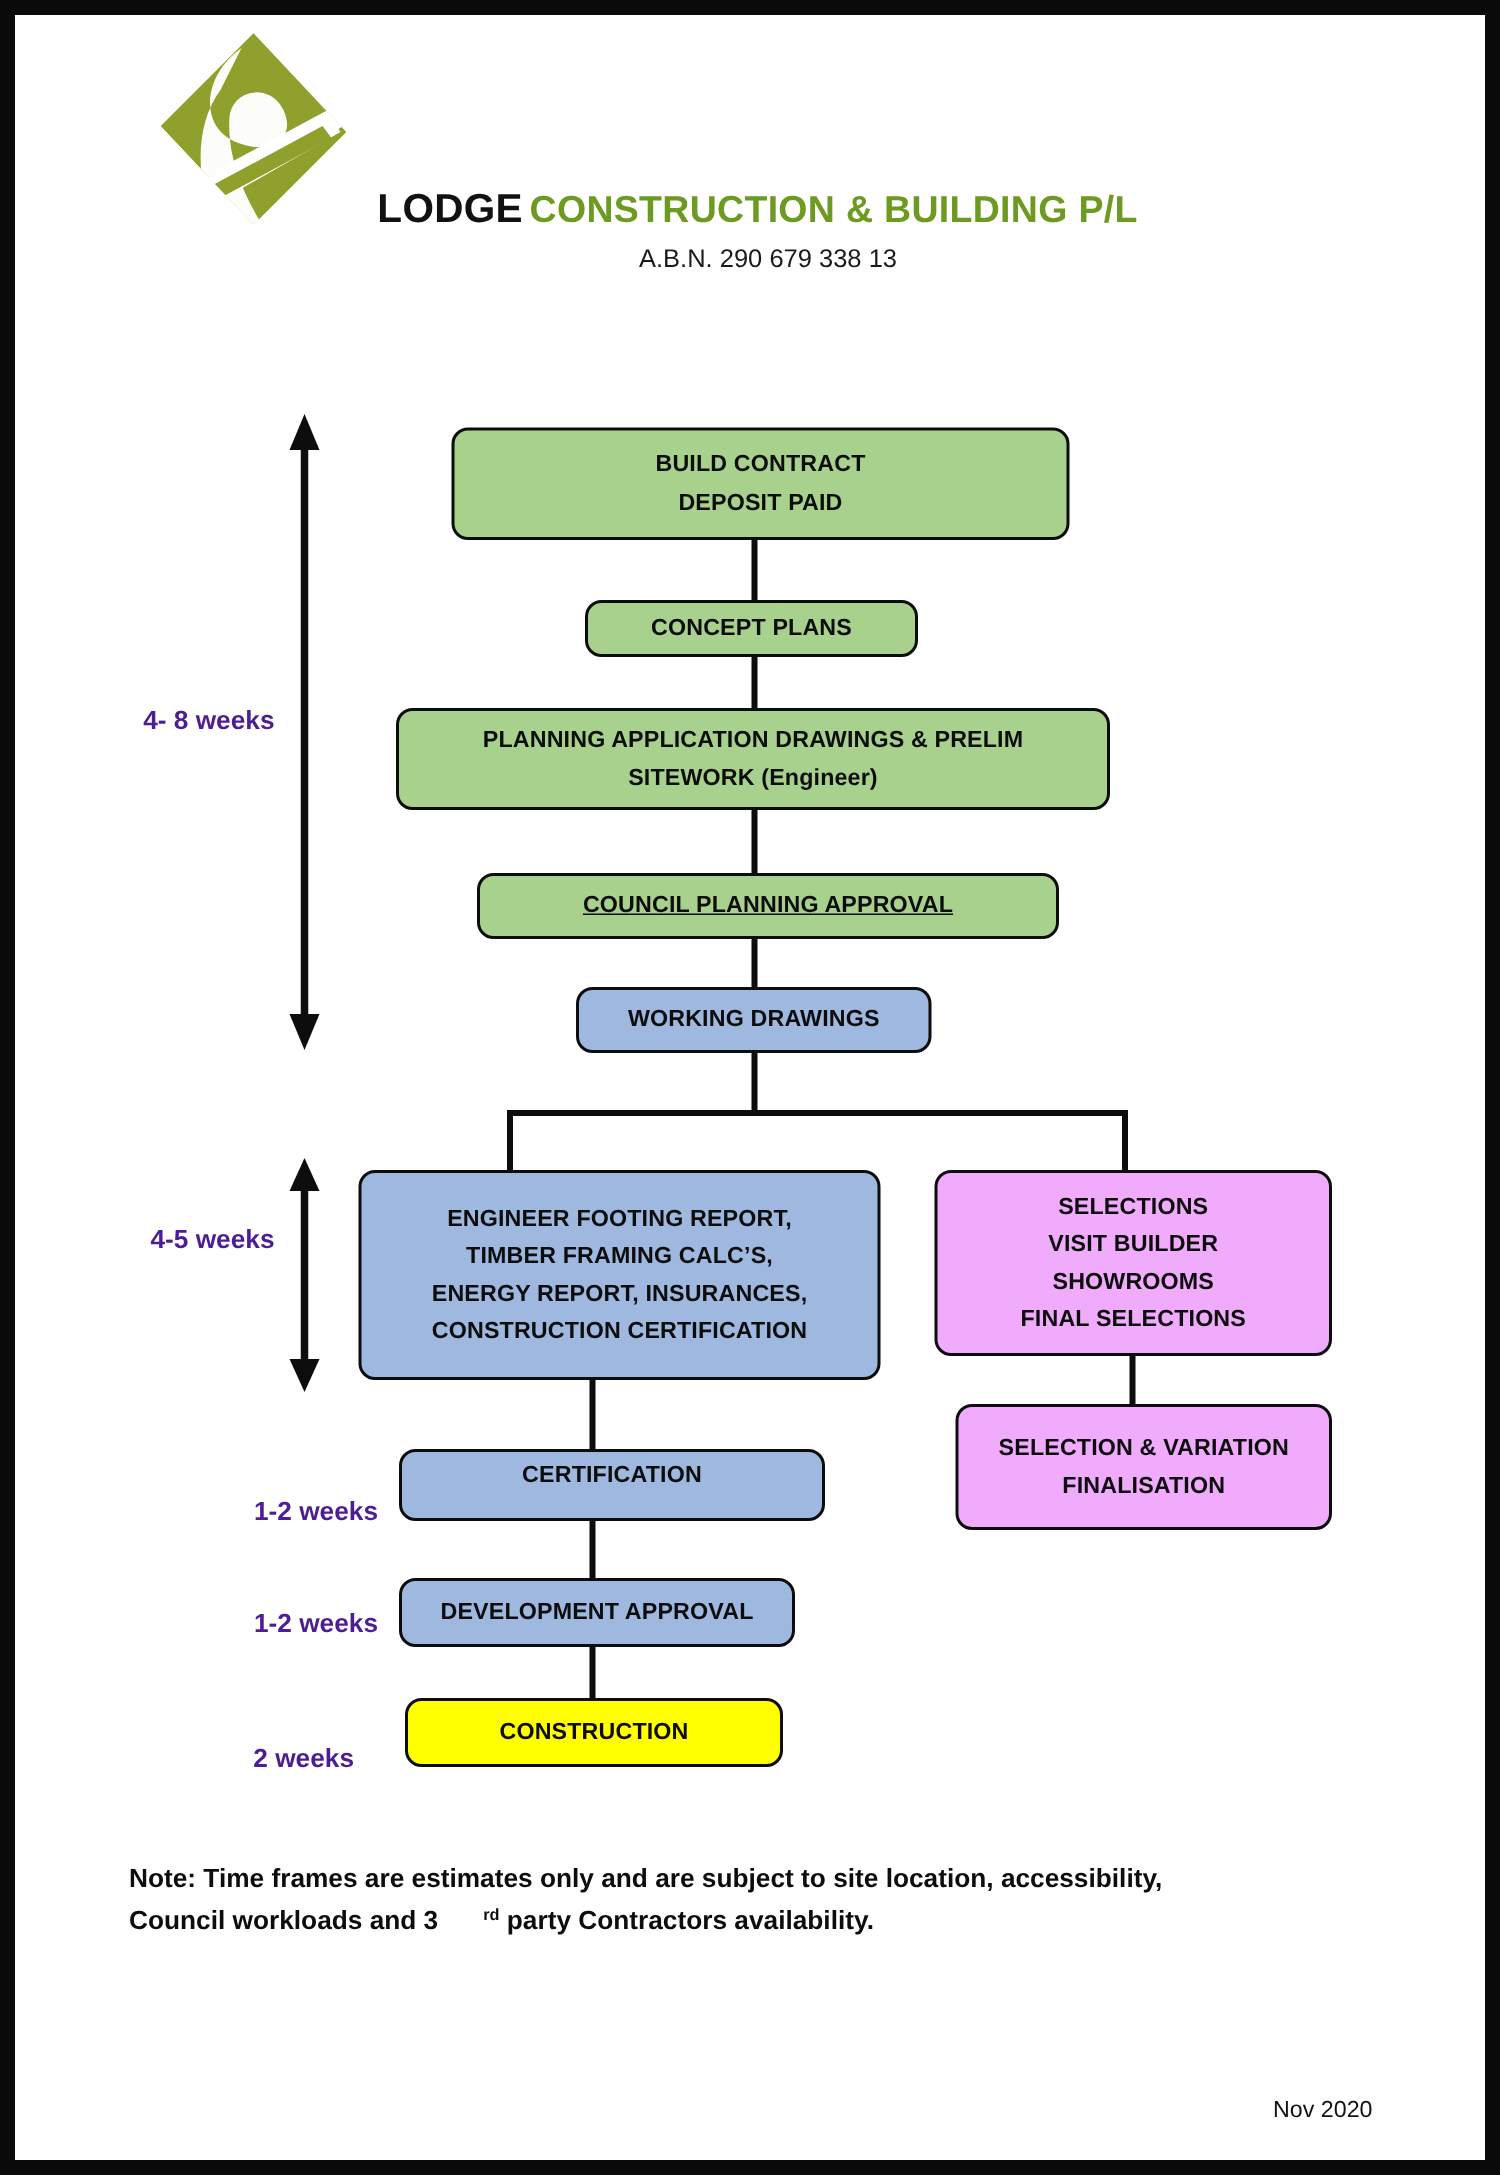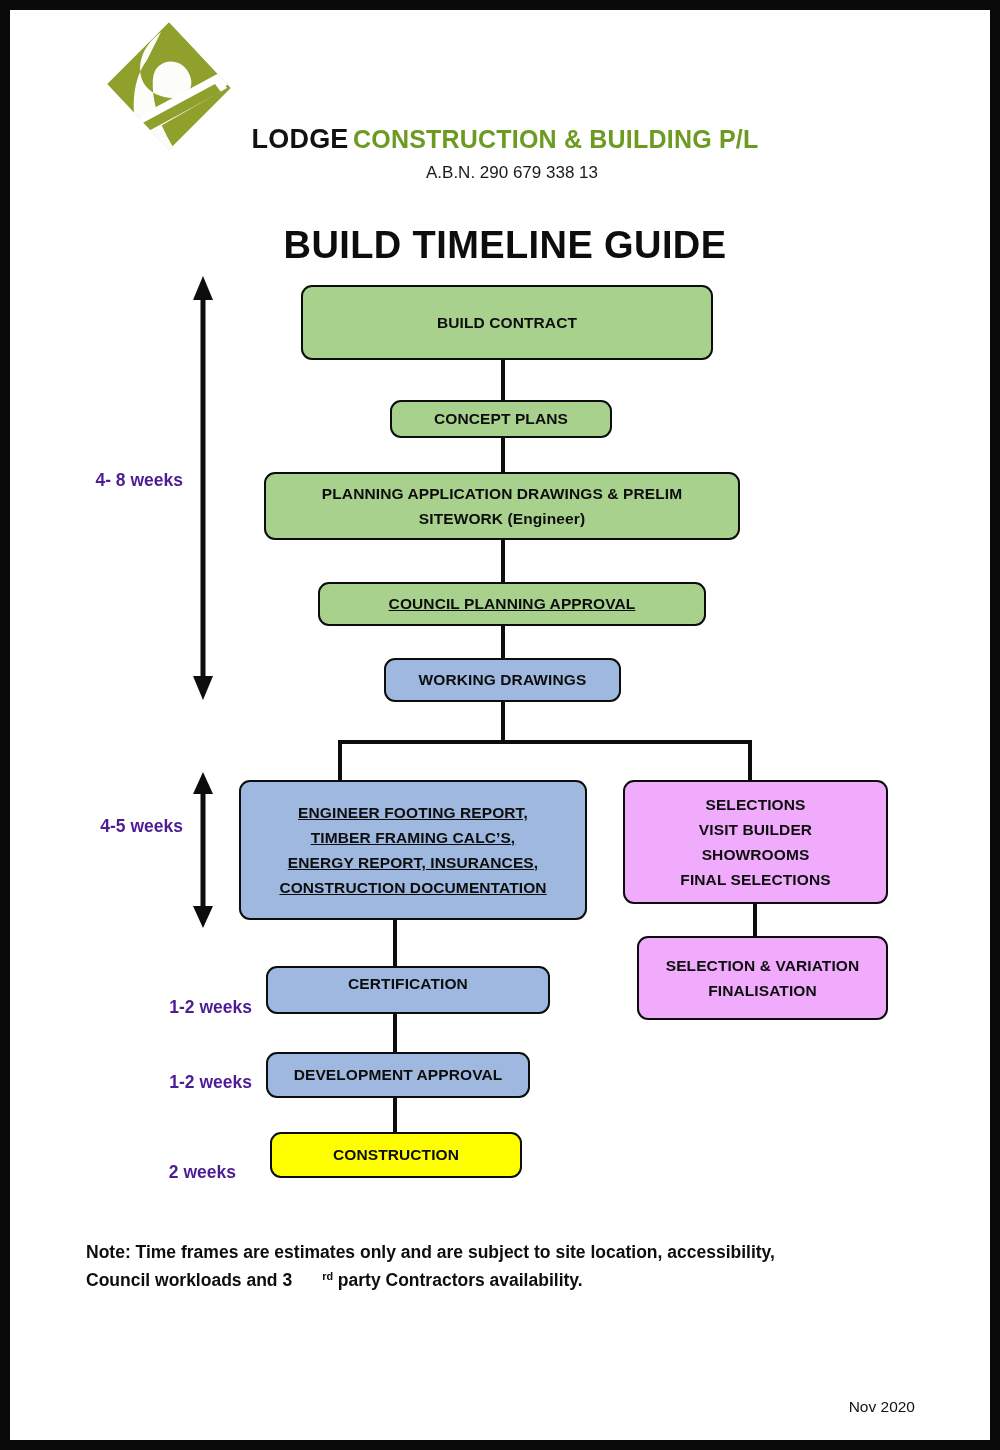--- a/index.html
+++ b/index.html
@@ -128,41 +128,41 @@
     </g>
   </svg>
 
   <div id="brand-line">
     <span class="brand-wrap">
       <span class="brand-lodge">LODGE</span><span>&nbsp;</span><span class="brand-rest">CONSTRUCTION &amp; BUILDING P/L</span>
     </span>
   </div>
   <div id="abn">A.B.N. 290 679 338 13</div>
 
-  <div id="doc-title"><span class="ttl">BUILD TIMELINE GUIDE</span></div>
 
   <div class="conn v" style="left:501px;top:360px;height:50px;"></div>
   <div class="conn v" style="left:501px;top:430px;height:55px;"></div>
   <div class="conn v" style="left:501px;top:530px;height:60px;"></div>
   <div class="conn v" style="left:501px;top:620px;height:50px;"></div>
 
   <div class="conn v" style="left:501px;top:700px;height:44px;"></div>
   <div class="conn h" style="left:338px;top:740px;width:414px;"></div>
   <div class="conn v" style="left:338px;top:740px;height:44px;"></div>
   <div class="conn v" style="left:748px;top:740px;height:44px;"></div>
 
   <div class="conn v" style="left:393px;top:918px;height:50px;"></div>
   <div class="conn v" style="left:393px;top:1012px;height:42px;"></div>
   <div class="conn v" style="left:393px;top:1096px;height:42px;"></div>
 
   <div class="conn v" style="left:753px;top:902px;height:36px;"></div>
 
   <div class="node green" style="left:301px;top:285px;width:412px;height:75px;">
     <span class="lines">
       <span>BUILD CONTRACT</span>
+      <span>DEPOSIT PAID</span>
     </span>
   </div>
 
   <div class="node green" style="left:390px;top:400px;width:222px;height:38px;">
     <span class="lines">
       <span>CONCEPT PLANS</span>
     </span>
   </div>
 
   <div class="node green" style="left:264px;top:472px;width:476px;height:68px;">
@@ -177,26 +177,26 @@
       <span>COUNCIL PLANNING APPROVAL</span>
     </span>
   </div>
 
   <div class="node blue" style="left:384px;top:658px;width:237px;height:44px;">
     <span class="lines">
       <span>WORKING DRAWINGS</span>
     </span>
   </div>
 
-  <div class="node blue" style="left:239px;top:780px;width:348px;height:140px;text-decoration:underline;">
+  <div class="node blue" style="left:239px;top:780px;width:348px;height:140px;">
     <span class="lines">
       <span>ENGINEER FOOTING REPORT,</span>
       <span>TIMBER FRAMING CALC’S,</span>
       <span>ENERGY REPORT, INSURANCES,</span>
-      <span>CONSTRUCTION DOCUMENTATION</span>
+      <span>CONSTRUCTION CERTIFICATION</span>
     </span>
   </div>
 
   <div class="node peach" style="left:623px;top:780px;width:265px;height:124px;">
     <span class="lines">
       <span>SELECTIONS</span>
       <span>VISIT BUILDER</span>
       <span>SHOWROOMS</span>
       <span>FINAL SELECTIONS</span>
     </span>

